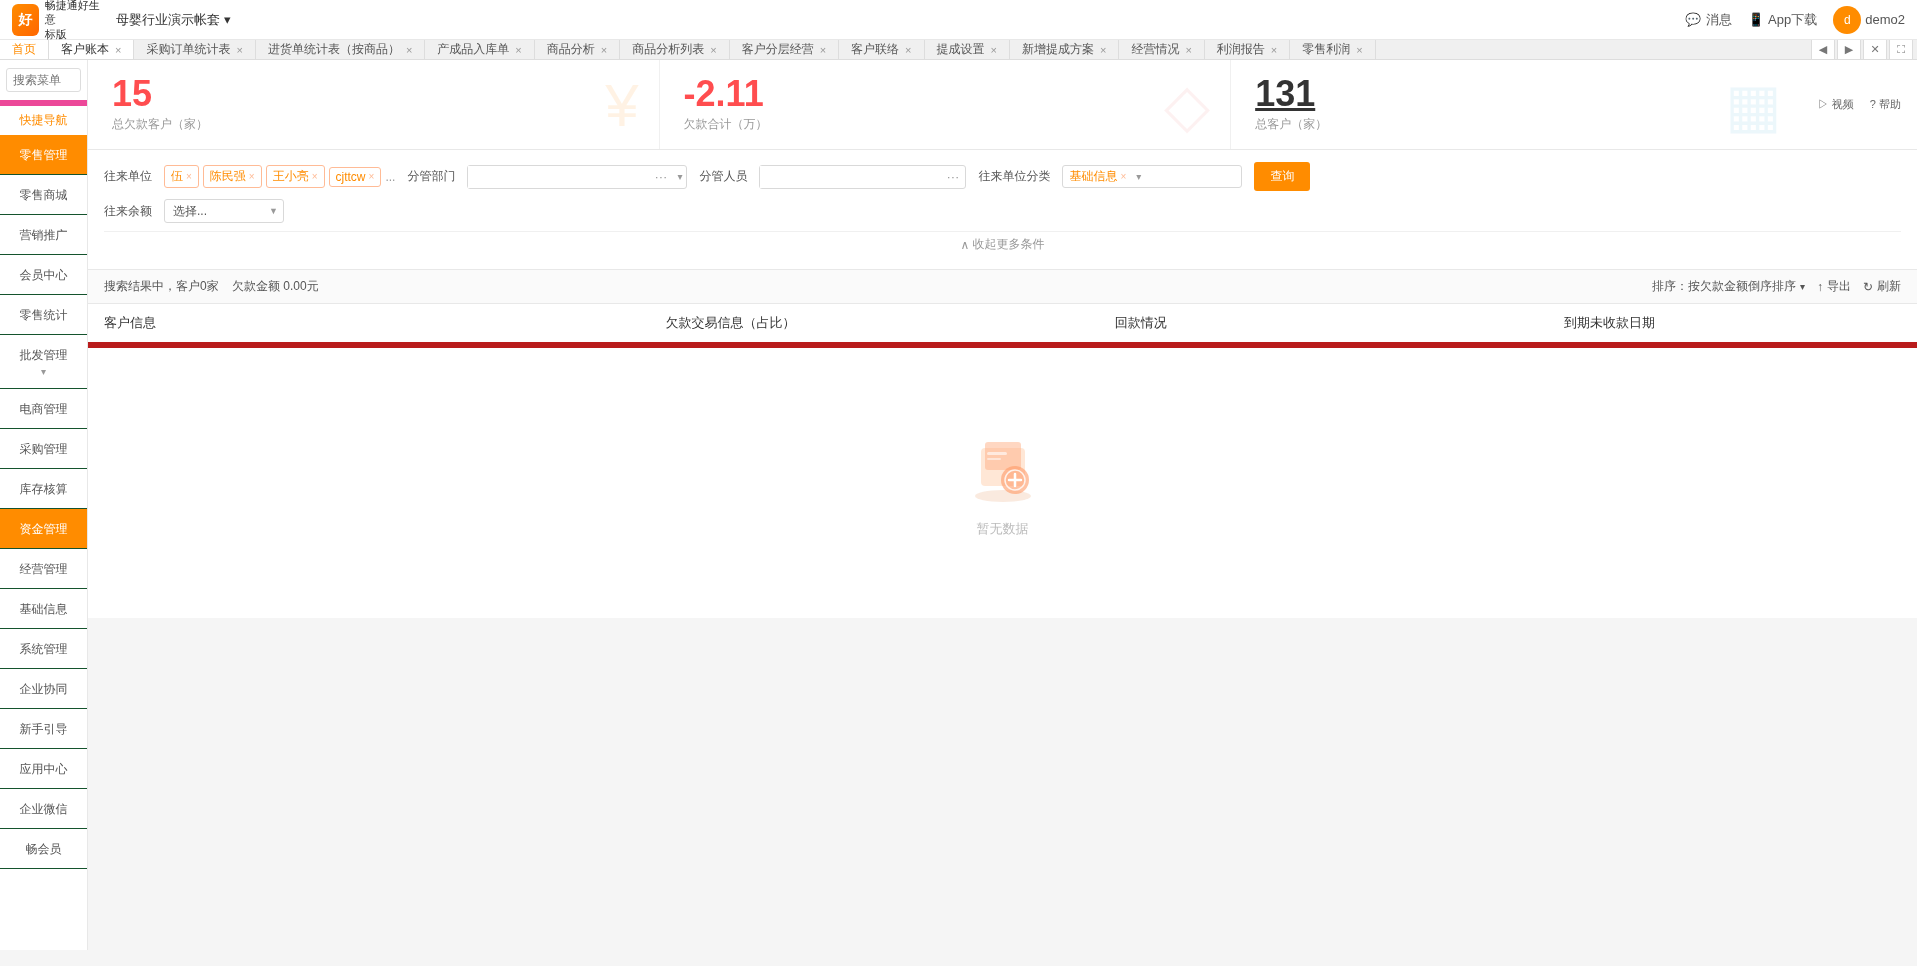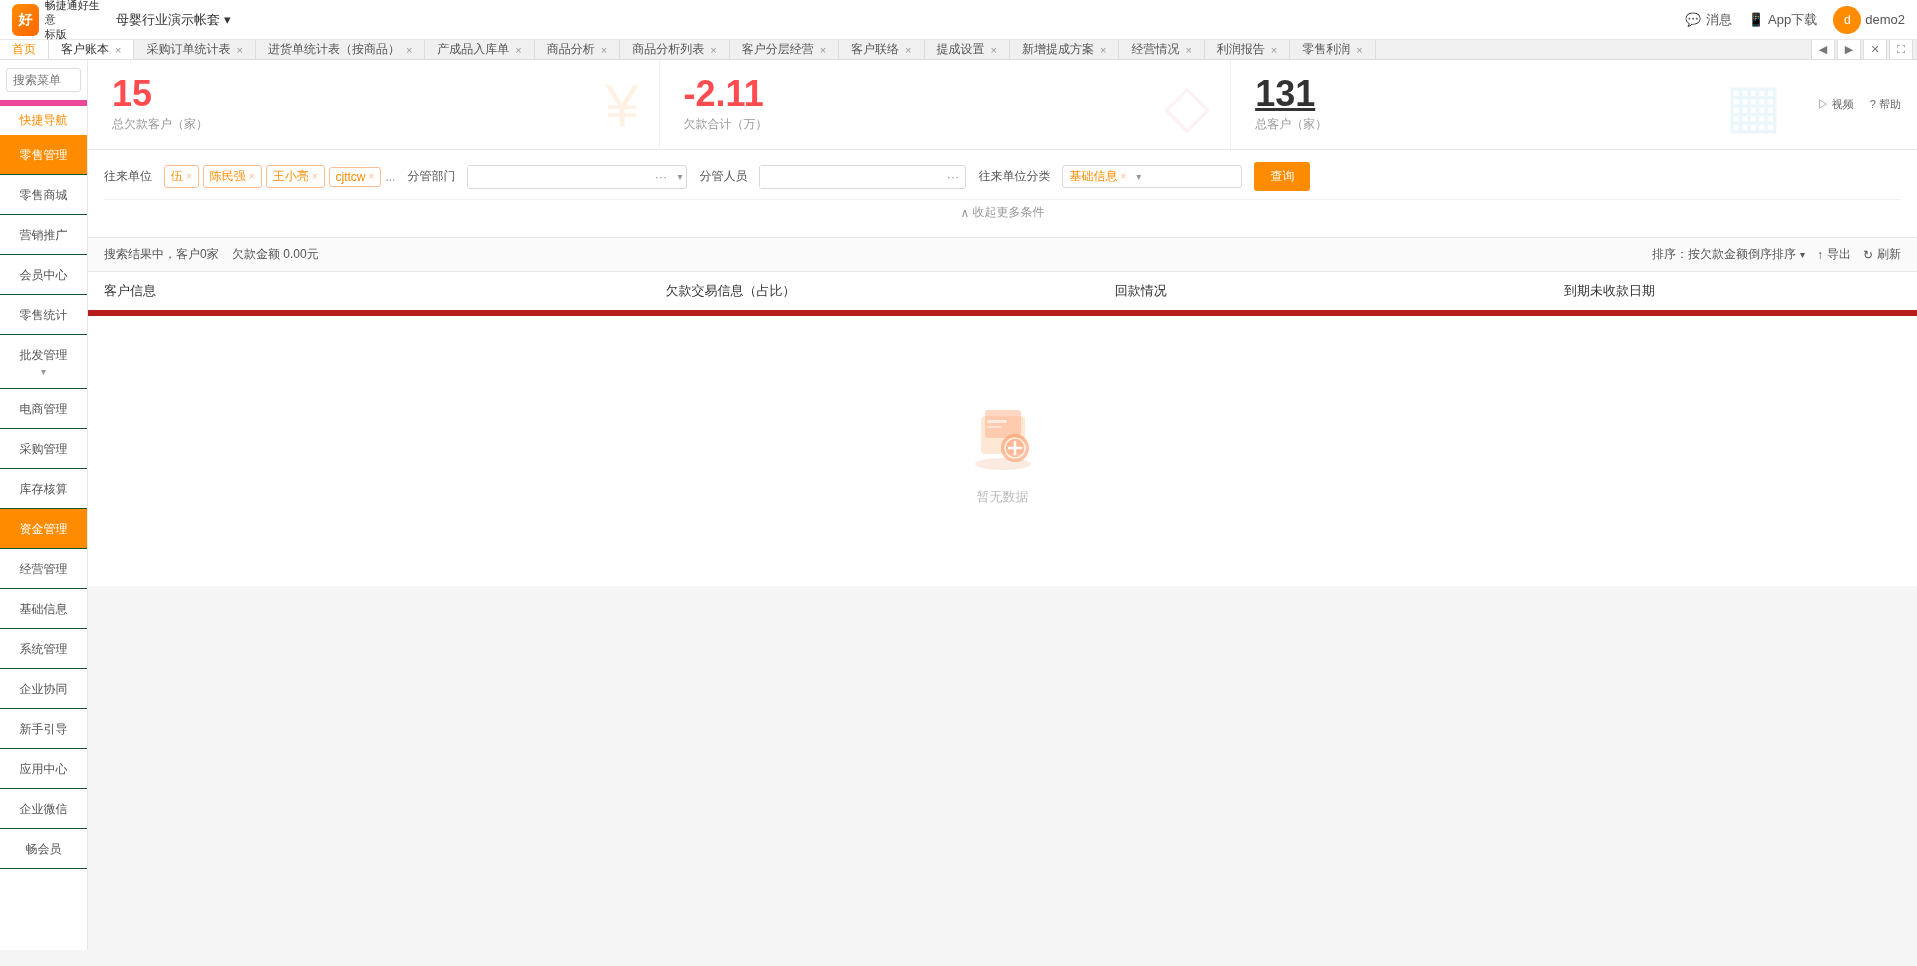--- a/index.html
+++ b/index.html
@@ -522,20 +522,28 @@
           <div class="orange-tag" style="border:none;background:transparent;">
             <span>基础信息</span>
             <span class="tag-close">×</span>
           </div>
           <span style="color:#999;padding:0 4px;font-size:10px;">▾</span>
         </div>
 
         <button class="btn-orange">查询</button>
       </div>
 
+      <div class="filter-row">
+        <span class="filter-label">往来余额</span>
+        <div class="select-wrapper">
+          <select class="filter-select">
+            <option>选择...</option>
+          </select>
+        </div>
+      </div>
 
       <div class="collapse-row">
         <button class="collapse-btn">
           <span>∧</span>
           <span>收起更多条件</span>
         </button>
       </div>
     </div>
 
     <div class="results-bar">

